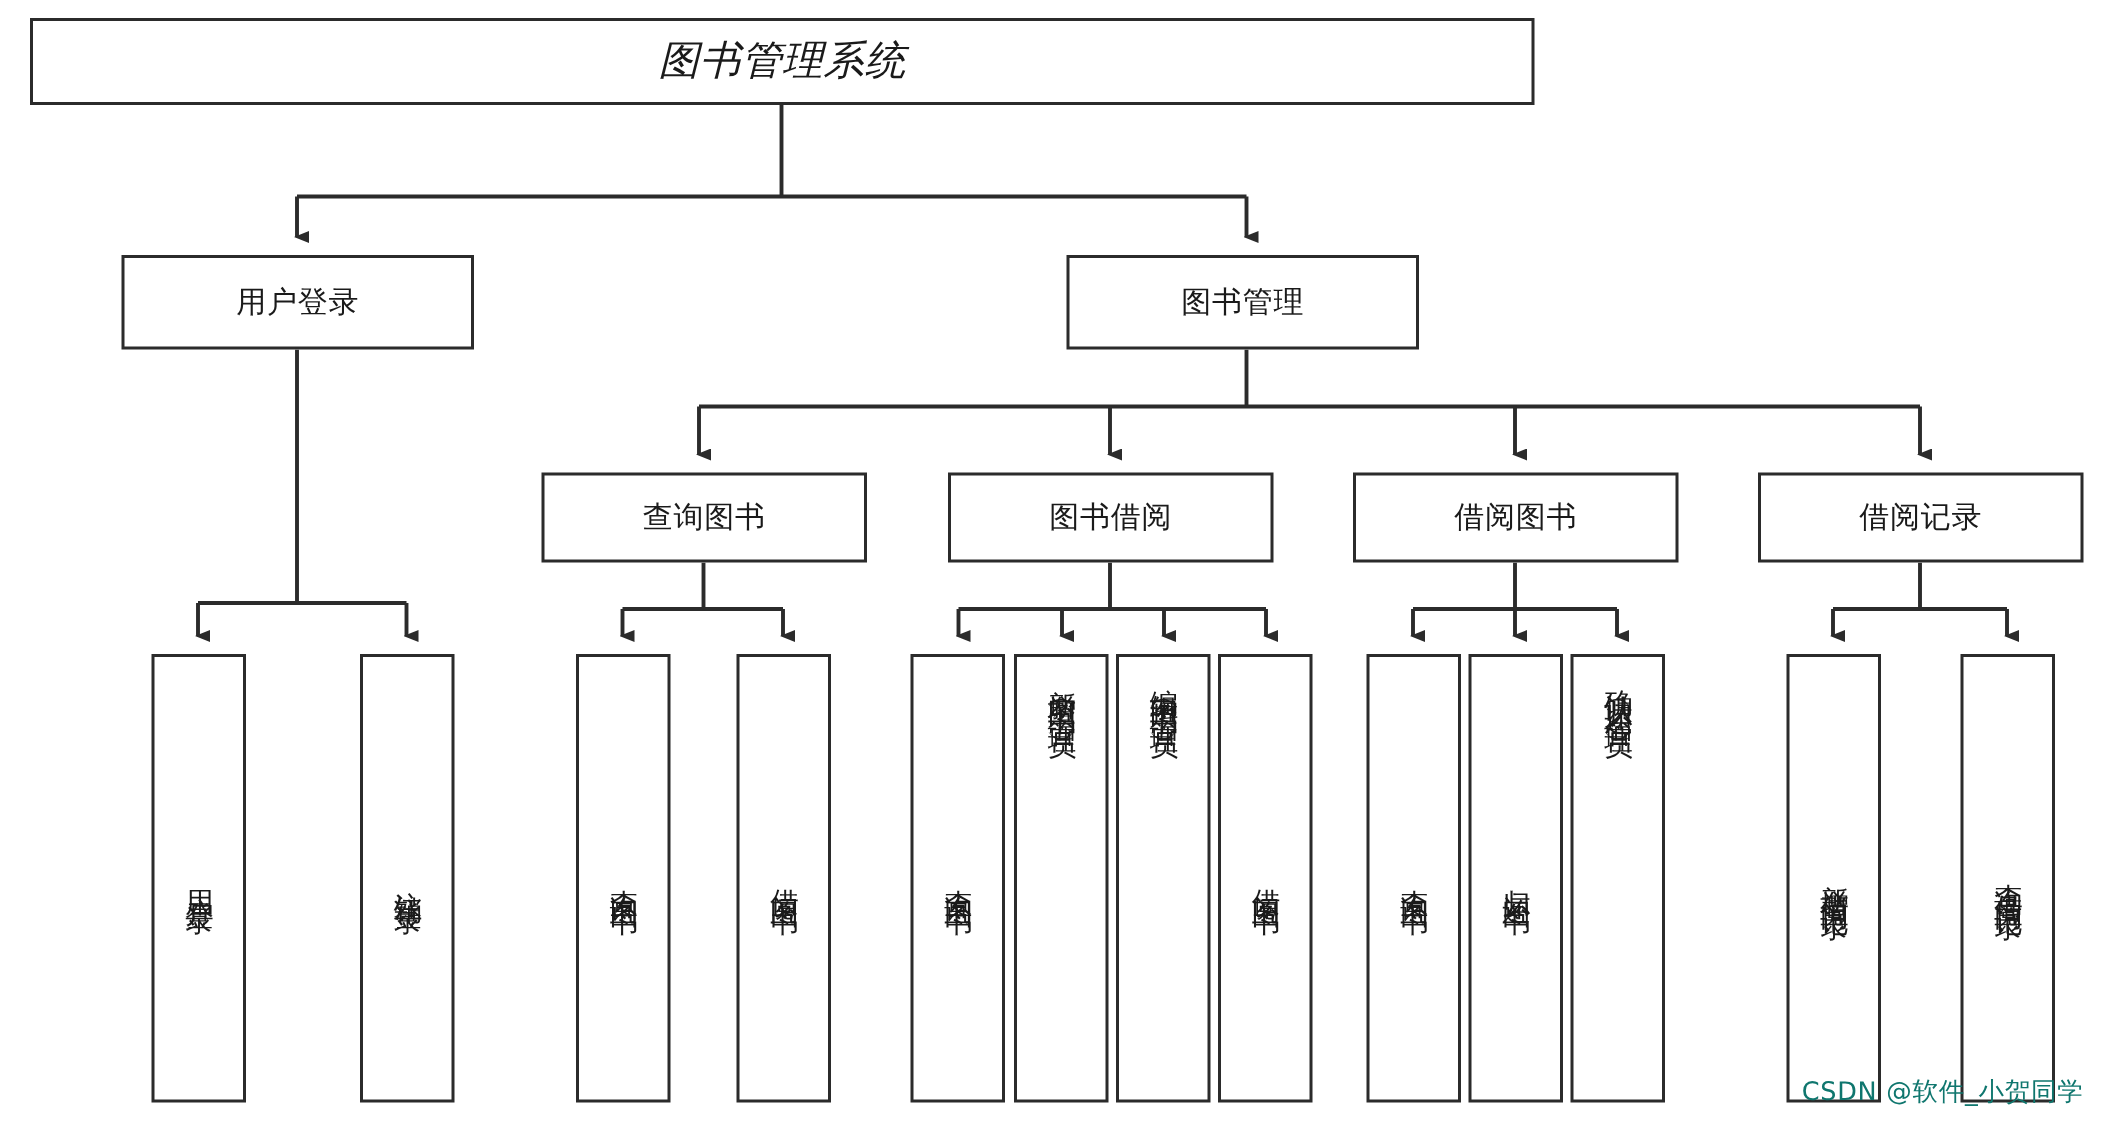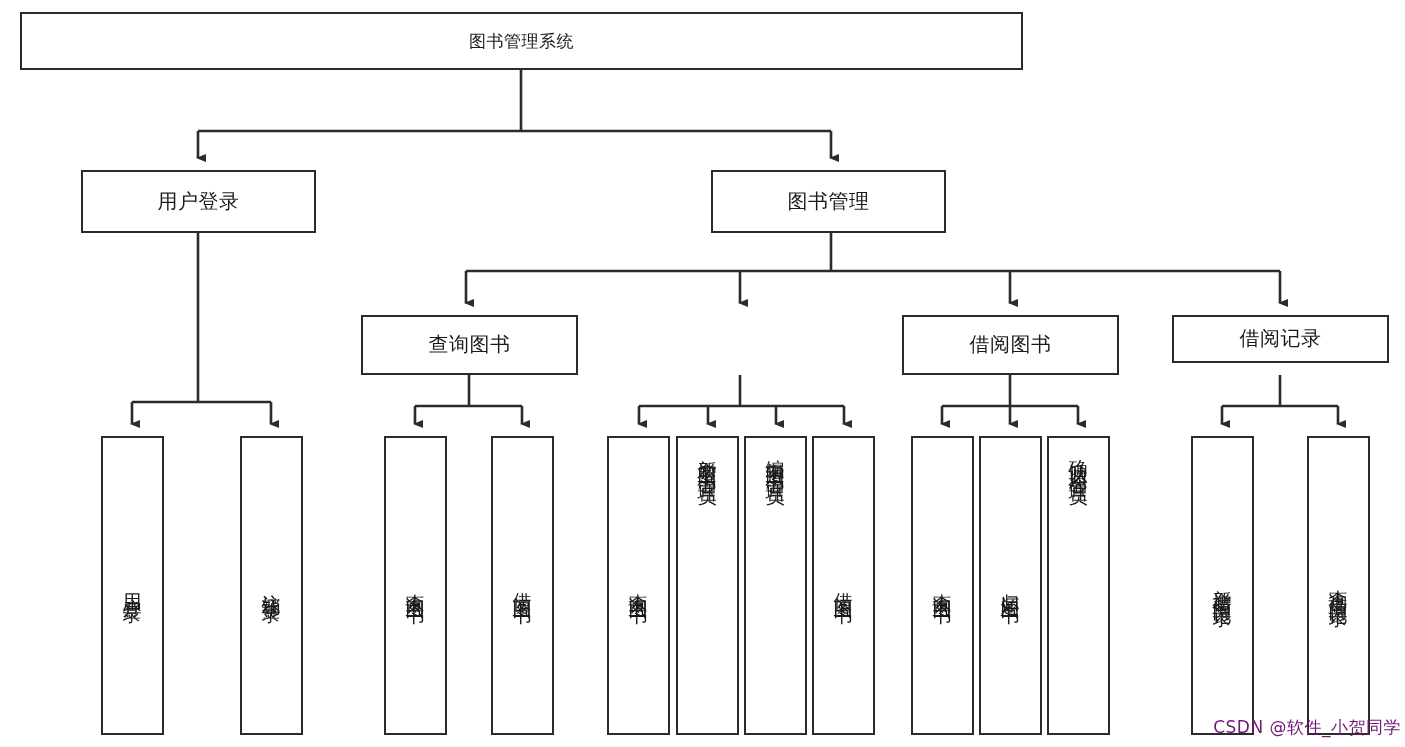--- a/index.html
+++ b/index.html
@@ -31,21 +31,22 @@
     box-sizing: border-box;
     border: 2px solid #2b2b2b;
     background: #ffffff;
     display: flex;
     align-items: center;
     justify-content: center;
     color: #1a1a1a;
     z-index: 2;
   }
   .node.root {
-    font-size: 17px;
+    font-size: 27px;
+    font-style: italic;
   }
   .node.lvl2 {
     font-size: 20px;
   }
   .node.lvl3 {
     font-size: 20px;
   }
   .node.leaf {
     font-size: 19px;
     align-items: flex-start;
@@ -63,24 +64,24 @@
     letter-spacing: 4px;
     line-height: 1;
     max-height: 100%;
   }
   .node.leaf.tall-center {
     align-items: center;
     padding-top: 0;
   }
   .watermark {
     position: absolute;
-    right: 4px;
+    right: 16px;
     bottom: 8px;
     font-size: 17px;
-    color: #701a75;
+    color: #0f766e;
     letter-spacing: 0.5px;
     z-index: 5;
     white-space: nowrap;
     font-family: "DejaVu Sans", "Liberation Sans", sans-serif;
   }
 </style>
 </head>
 <body>
 
 <div id="canvas">
@@ -144,26 +145,29 @@
   </div>
 
   <div class="node lvl2" style="left:711px; top:170px; width:235px; height:63px;">
     <span class="label">图书管理</span>
   </div>
 
   <div class="node lvl3" style="left:361px; top:315px; width:217px; height:60px;">
     <span class="label">查询图书</span>
   </div>
 
+  <div class="node lvl3" style="left:632px; top:315px; width:217px; height:60px;">
+    <span class="label">图书借阅</span>
+  </div>
 
   <div class="node lvl3" style="left:902px; top:315px; width:217px; height:60px;">
     <span class="label">借阅图书</span>
   </div>
 
-  <div class="node lvl3" style="left:1172px; top:315px; width:217px; height:48px;">
+  <div class="node lvl3" style="left:1172px; top:315px; width:217px; height:60px;">
     <span class="label">借阅记录</span>
   </div>
 
   <div class="node leaf tall-center" style="left:101px; top:436px; width:63px; height:299px;">
     <span class="label">用户登录</span>
   </div>
 
   <div class="node leaf tall-center" style="left:240px; top:436px; width:63px; height:299px;">
     <span class="label">注销登录</span>
   </div>

